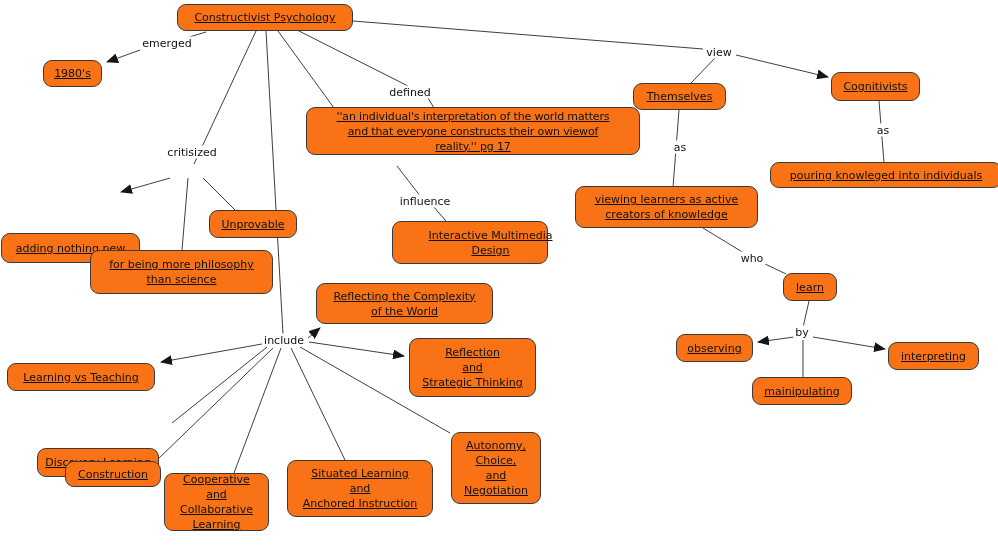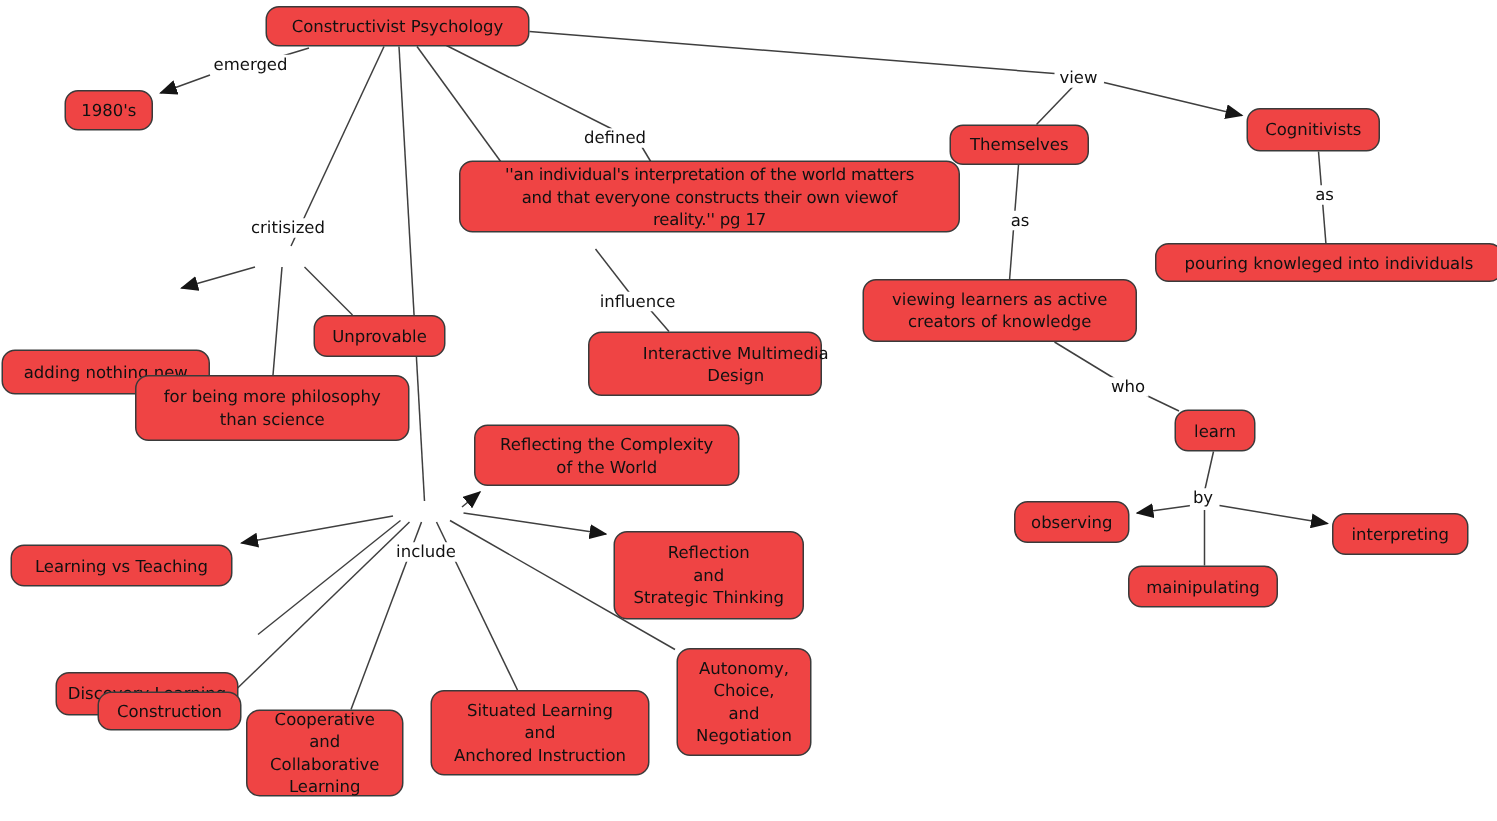--- a/index.html
+++ b/index.html
@@ -3,23 +3,23 @@
 <meta charset="utf-8">
 <style>
   html,body{margin:0;padding:0;background:#fff;}
   #canvas{
     position:relative;width:998px;height:547px;background:#fff;overflow:hidden;
     font-family:"DejaVu Sans","Liberation Sans",sans-serif;
   }
   #wires{position:absolute;left:0;top:0;z-index:1;}
   .node{
     position:absolute;box-sizing:border-box;z-index:3;
-    background:#ef4444;border:1px solid #3a3a3a;border-radius:9px;
+    background:#f97316;border:1px solid #3a3a3a;border-radius:9px;
     display:flex;align-items:center;justify-content:center;text-align:center;
-    font-size:11px;line-height:15px;color:#111;white-space:pre;padding:1px 3px;
+    font-size:11px;line-height:15px;color:#111;white-space:pre;padding:1px 3px;text-decoration:underline;
   }
   .label{
     position:absolute;z-index:2;transform:translate(-50%,-50%);
     background:#fff;padding:0 2px;font-size:11px;color:#111;white-space:nowrap;
   }
   
   .n-cp{left:177px;top:4px;width:176px;height:27px;}
   .n-1980s{left:43px;top:60px;width:59px;height:27px;text-align:right;}
   .n-adding{left:1px;top:194px;width:139px;height:30px;margin-top:39px;}
   .n-unprovable{left:209px;top:210px;width:88px;height:28px;}
@@ -32,34 +32,34 @@
   .n-viewing{left:575px;top:186px;width:183px;height:42px;}
   .n-learn{left:783px;top:273px;width:54px;height:28px;}
   .n-observing{left:676px;top:334px;width:77px;height:28px;}
   .n-interpreting{left:888px;top:342px;width:91px;height:28px;}
   .n-mainipulating{left:752px;top:377px;width:100px;height:28px;}
   .n-lvt{left:7px;top:363px;width:148px;height:28px;}
   .n-discovery{left:37px;top:428px;width:122px;height:29px;margin-top:20px;}
   .n-construction{left:65px;top:461px;width:96px;height:26px;}
   .n-cooperative{left:164px;top:473px;width:105px;height:58px;}
   .n-reflecting{left:316px;top:283px;width:177px;height:41px;}
-  .n-reflection{left:409px;top:338px;width:127px;height:59px;margin-top:16px;}
+  .n-reflection{left:409px;top:338px;width:127px;height:59px;}
   .n-situated{left:287px;top:460px;width:146px;height:57px;}
   .n-autonomy{left:451px;top:432px;width:90px;height:72px;}
   
   .l-emerged{left:167px;top:43px;}
   .l-critisized{left:192px;top:152px;}
   .l-defined{left:410px;top:92px;}
   .l-influence{left:425px;top:201px;}
   .l-view{left:719px;top:52px;}
   .l-as1{left:680px;top:147px;}
   .l-as2{left:883px;top:130px;}
   .l-who{left:752px;top:258px;}
   .l-by{left:802px;top:332px;}
-  .l-include{left:284px;top:340px;margin-top:28px;}
+  .l-include{left:284px;top:340px;}
 </style>
 </head>
 <body>
 
 <div id="canvas">
 
   <svg id="wires" width="998" height="547" viewBox="0 0 998 547">
     <defs>
       <marker id="ah" viewBox="0 0 12 10" refX="11" refY="5" markerWidth="12" markerHeight="10" markerUnits="userSpaceOnUse" orient="auto">
         <path d="M0,0 L12,5 L0,10 Z" fill="#151515"></path>

